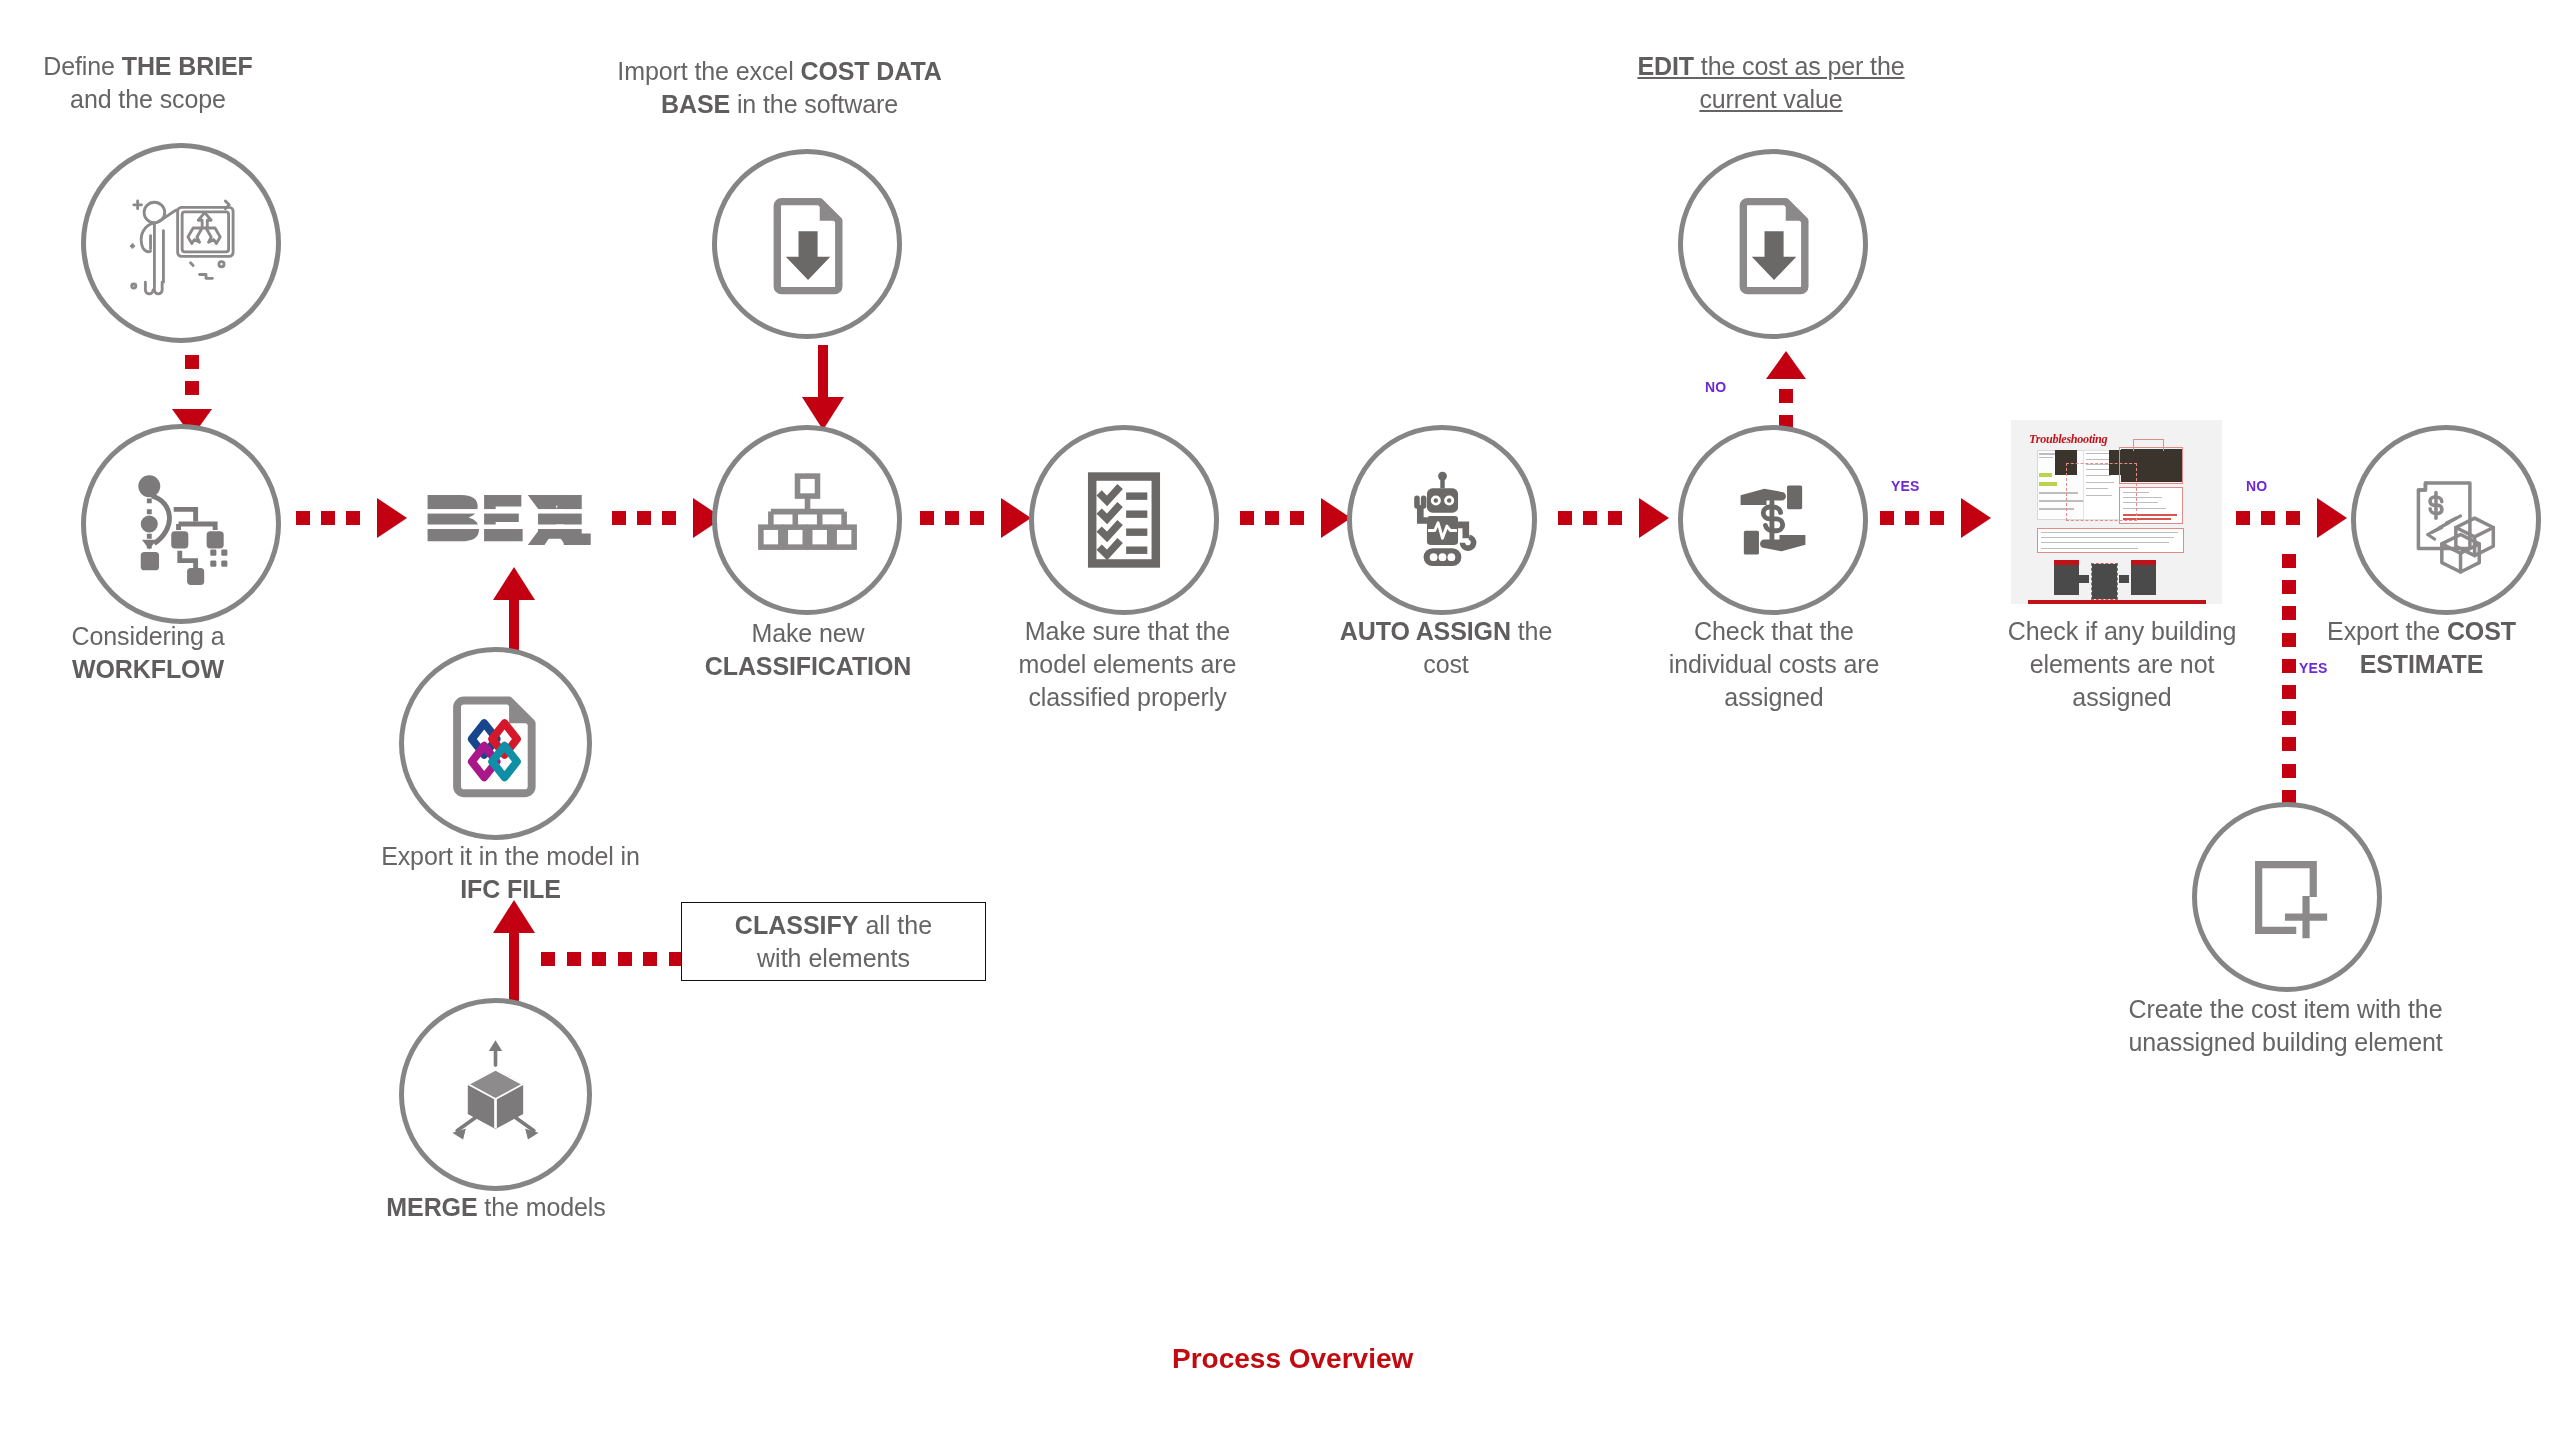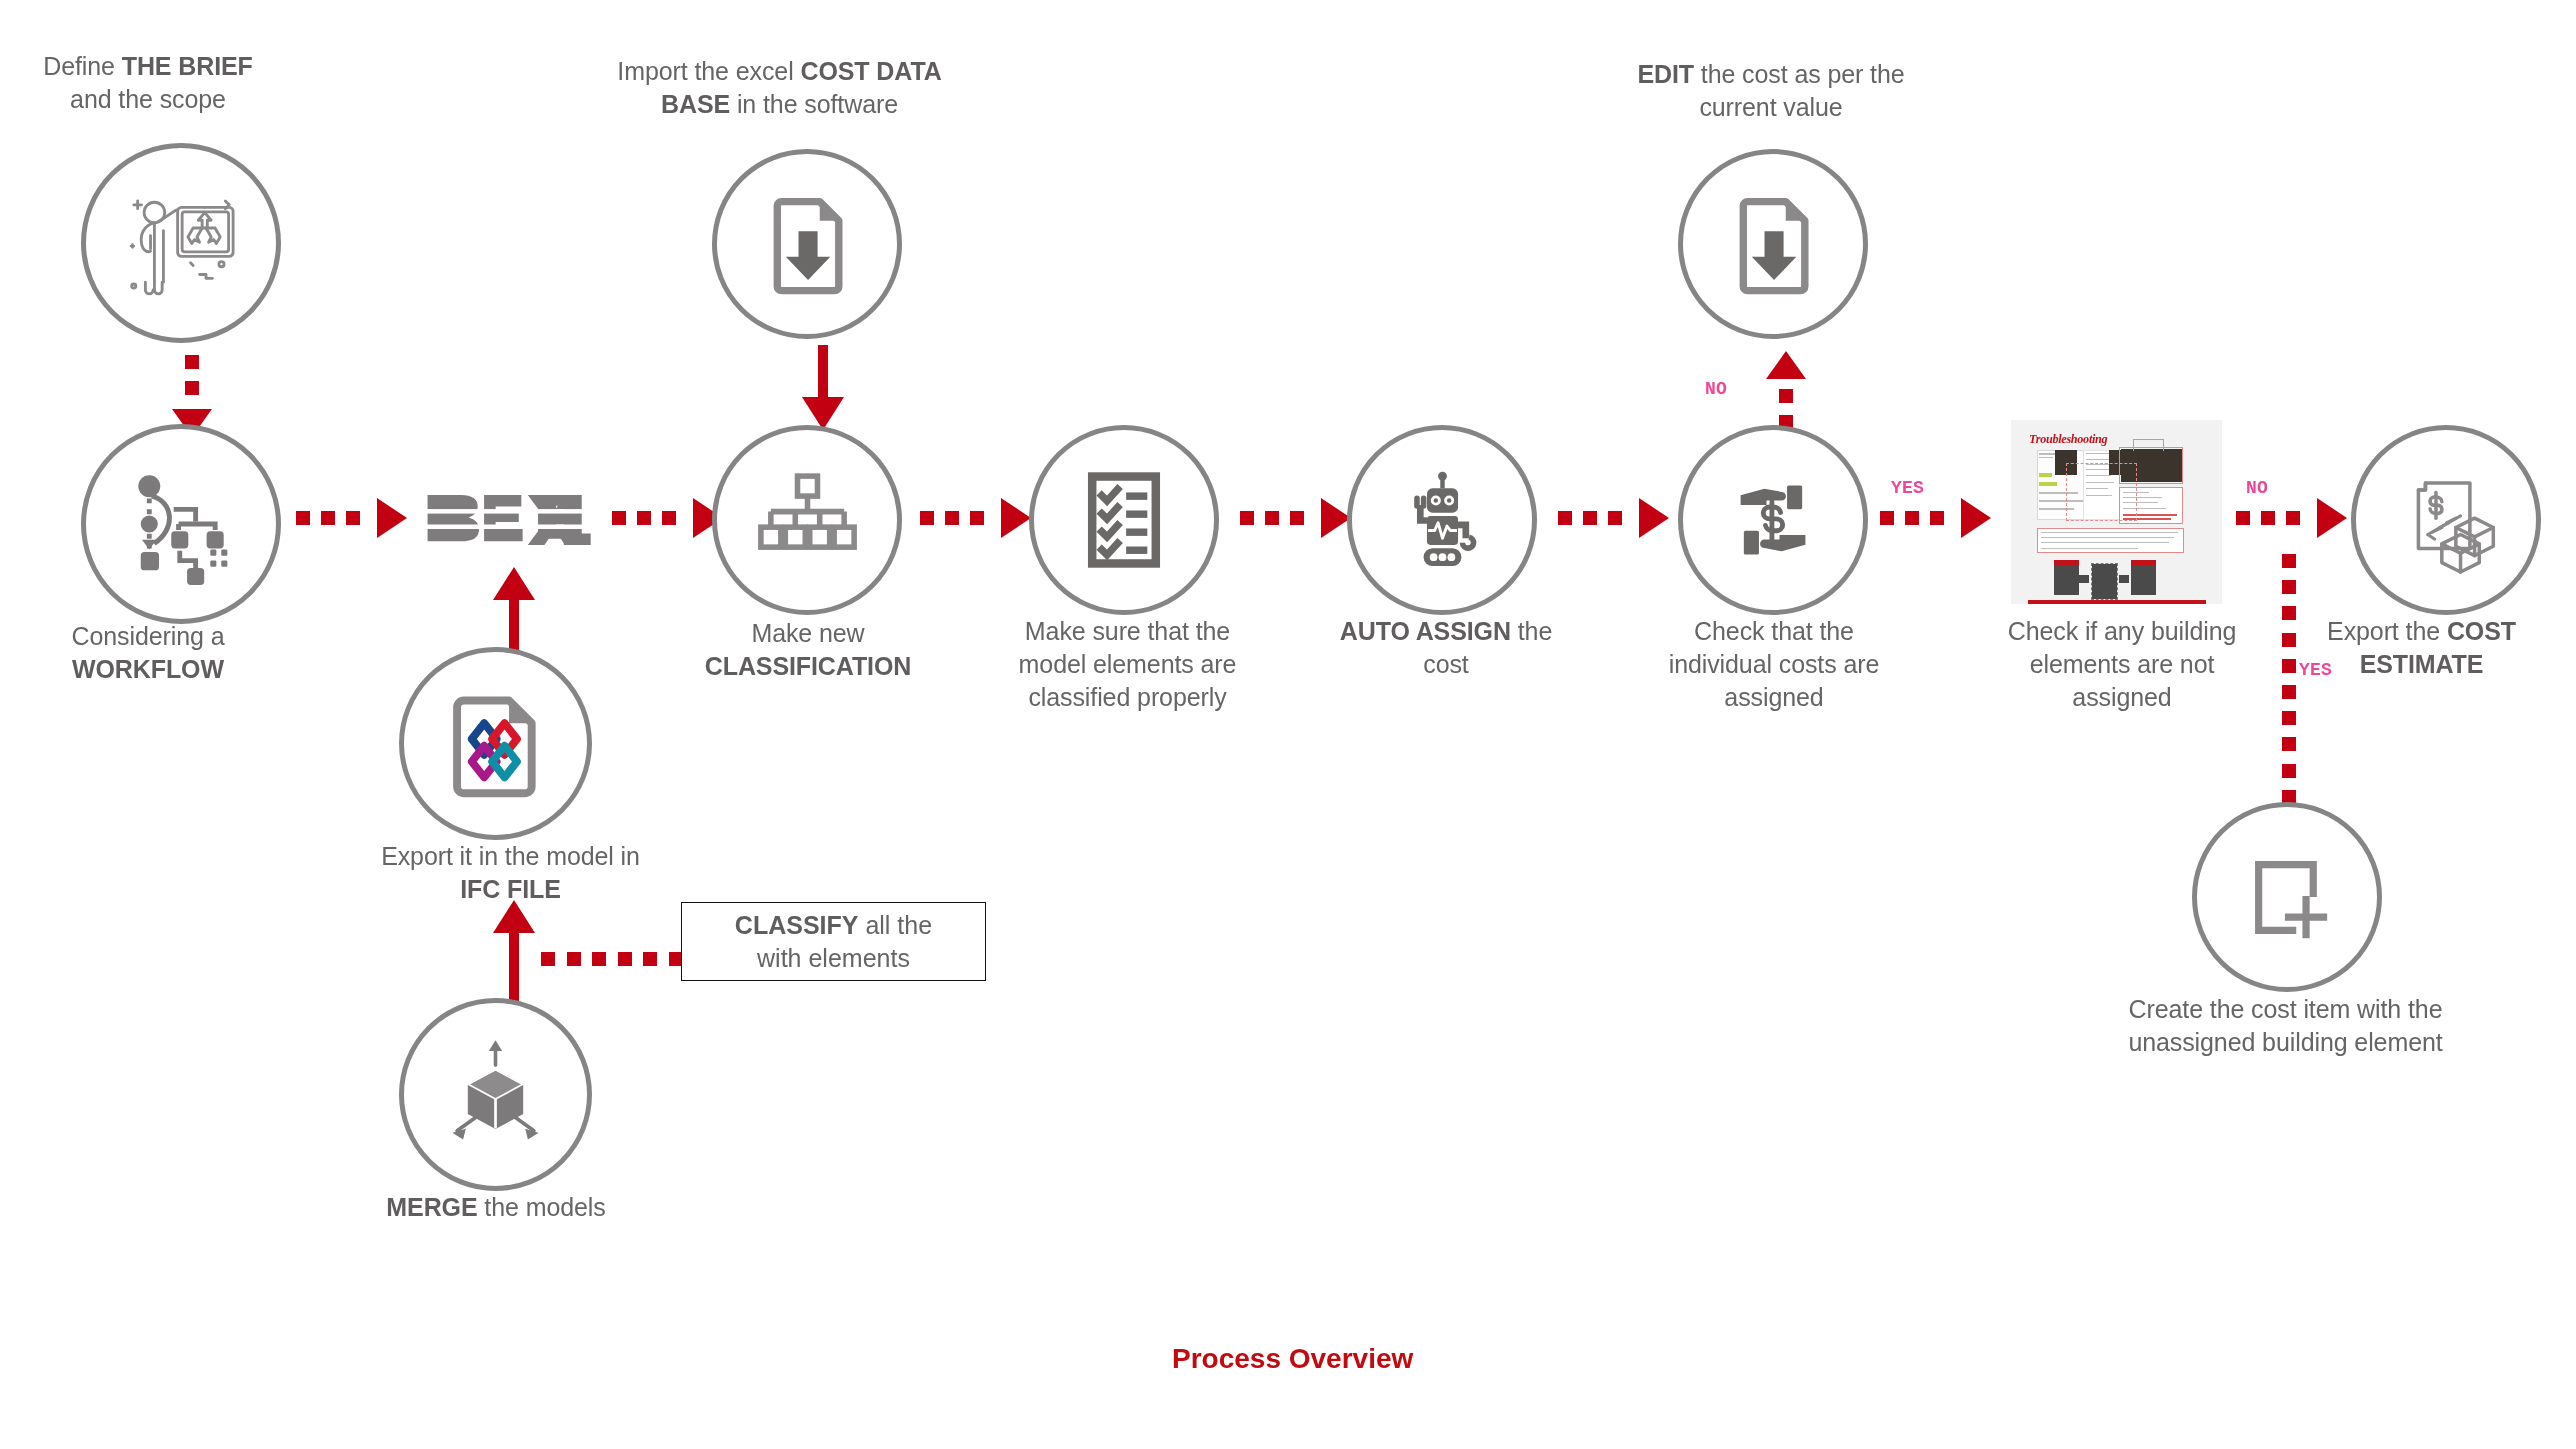--- a/index.html
+++ b/index.html
@@ -51,21 +51,21 @@
     width:0;height:0;border-bottom:33px solid #c20012;
     border-left:21px solid transparent;border-right:21px solid transparent;
   }
   .solidUp .shaft{width:10.3px;background:#c20012;}
   .solidDown{position:absolute;display:flex;flex-direction:column;align-items:center;}
   .solidDown .shaft{width:10.3px;background:#c20012;}
   .solidDown .head{
     width:0;height:0;border-top:33px solid #c20012;
     border-left:21px solid transparent;border-right:21px solid transparent;
   }
-  .ylabel{position:absolute;font-size:18px;font-weight:bold;color:#ec4899;letter-spacing:0.2px;font-family:Liberation Mono, monospace;}
+  .ylabel{position:absolute;font-size:14px;font-weight:bold;color:#6d28d9;letter-spacing:0.2px;}
 
   
   .bexel{position:absolute;}
   
   .cbox{
     position:absolute;border:1.9px solid #111;background:#fff;
     display:flex;align-items:center;justify-content:center;text-align:center;
     color:#666464;font-size:25px;line-height:1.32;
   }
   .cbox b{font-weight:bold;color:#5f5d5d;text-align:right;}
@@ -403,21 +403,21 @@
   <div class="dotH" style="left:1558px;top:518px;">
     <div class="seg">
         <div class="sq"></div>
         <div class="sq"></div>
         <div class="sq"></div>
         <div class="head"></div>
       </div>
   </div>
 
   <div class="node">
-    <div class="cap top" style="left:1581px;top:58px;width:380px;">
+    <div class="cap top" style="left:1581px;top:50px;width:380px;text-decoration:underline;">
       <b>EDIT</b><span> the cost as per the</span><br>
       <span>current value</span>
     </div>
     <div class="circ" style="left:1678px;top:149px;width:190px;height:190px;">
       <span>
       <svg width="106" height="106" viewBox="0 0 100 100">
         <path d="M26 10 h36 l18 18 v62 a4 4 0 0 1 -4 4 H26 a4 4 0 0 1 -4 -4 V14 a4 4 0 0 1 4 -4 Z" fill="#fff" stroke="#8b8989" stroke-width="7" stroke-linejoin="round"></path>
         <path d="M62 10 v18 h18 Z" fill="#8b8989"></path>
         <path d="M42 38 h18 v24 h12 L51 84 L30 62 h12 Z" fill="#6b6968"></path>
       </svg>

